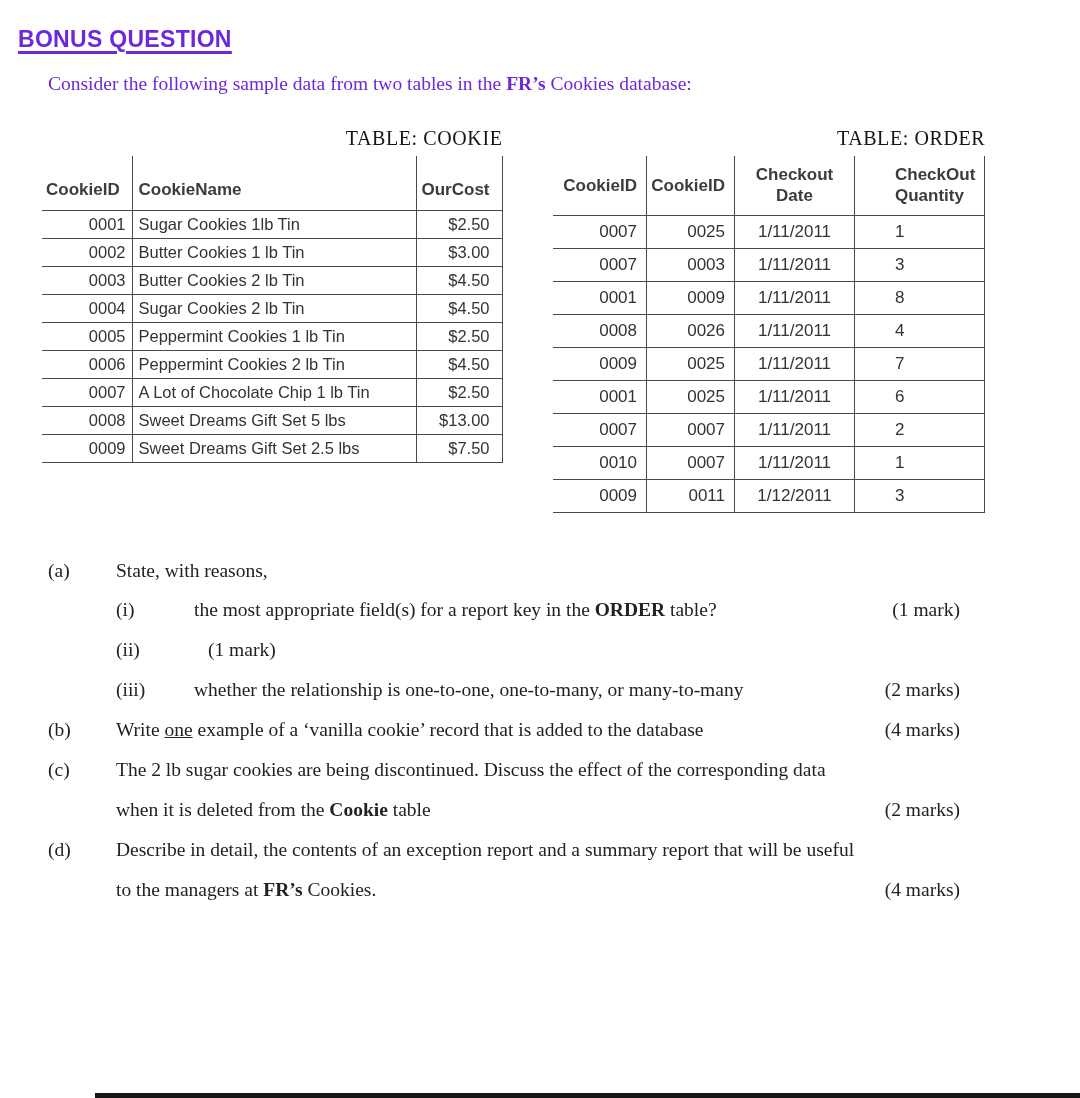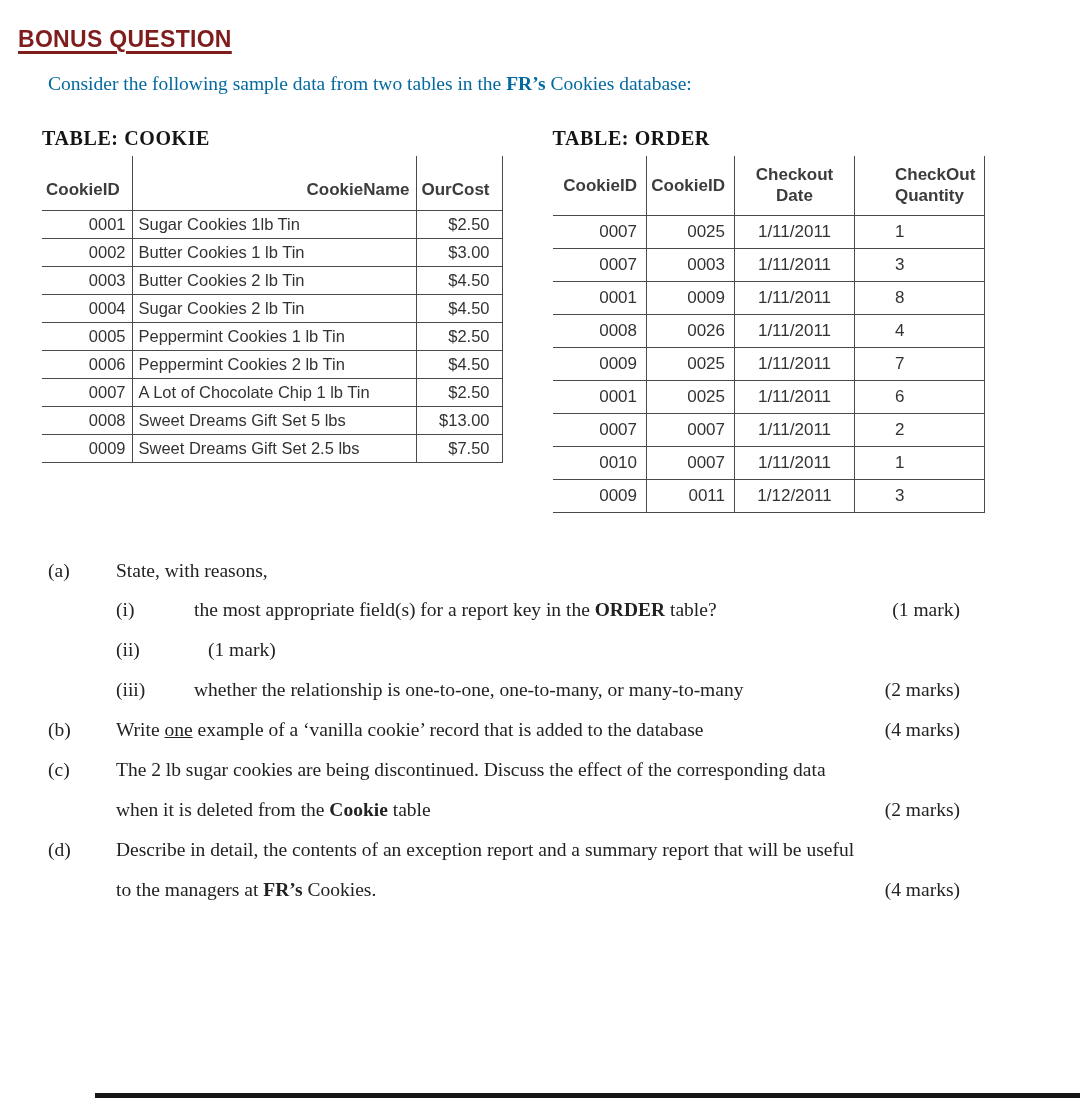--- a/index.html
+++ b/index.html
@@ -7,40 +7,40 @@
   body {
     width: 1080px; height: 1098px;
     position: relative; overflow: hidden;
     font-family: "Liberation Serif", serif;
     color: #1e1e1e;
   }
   .page { padding: 26px 0 0 18px; }
 
   .title {
     font-family: "Liberation Sans", sans-serif;
-    font-size: 23px; font-weight: bold; color: #7f1d1d;
+    font-size: 23px; font-weight: bold; color: #6d28d9;
     text-decoration: underline;
     text-decoration-thickness: 2.5px;
     text-underline-offset: 4px;
     letter-spacing: 0.3px;
     display: inline-block;
   }
 
   .intro {
     margin: 20px 0 0 30px;
-    font-size: 19.5px; color: #0369a1;
+    font-size: 19.5px; color: #6d28d9;
   }
 
   .tables-row {
     display: flex; align-items: flex-start;
     margin: 32px 0 0 24px; gap: 50px;
   }
   .table-caption {
-    font-size: 20px; font-weight: bold; color: #151515;
-    letter-spacing: 0.6px; margin-bottom: 6px;
+    font-size: 20px; font-weight: normal; color: #151515;
+    letter-spacing: 0.6px; margin-bottom: 6px; text-align: right;
   }
   table.doc-table {
     border-collapse: collapse;
     font-family: "Liberation Sans", sans-serif;
     color: #333;
   }
   .doc-table th, .doc-table td { border-left: 1.5px solid #4a4a4a; }
   .doc-table th:first-child, .doc-table td:first-child { border-left: none; }
   .doc-table th:last-child, .doc-table td:last-child { border-right: 1.5px solid #4a4a4a; }
   .doc-table th, .doc-table td { border-bottom: 1.5px solid #4a4a4a; }
@@ -49,21 +49,21 @@
   .cookie-table { font-size: 16.5px; }
   .cookie-table th {
     font-size: 17px; font-weight: bold; color: #3c3c3c;
     padding: 24px 6px 10px; vertical-align: bottom;
   }
   .cookie-table td { padding: 4px 6px; }
   .cookie-table .col-id   { width: 90px;  text-align: right; }
   .cookie-table .col-name { width: 284px; text-align: left;  }
   .cookie-table .col-cost { width: 82px;  text-align: right; padding-right: 12px; }
   .cookie-table th.col-id   { text-align: left; padding-left: 4px; }
-  .cookie-table th.col-name { text-align: right; }
+  .cookie-table th.col-name { text-align: left; }
   .cookie-table th.col-cost { text-align: left; padding-left: 5px; }
 
   
   .order-table { font-size: 17px; }
   .order-table th {
     font-size: 17px; font-weight: bold; color: #3c3c3c;
     text-align: center; vertical-align: middle;
     padding: 8px 4px; line-height: 1.25;
   }
   .order-table td { padding: 6px; }

